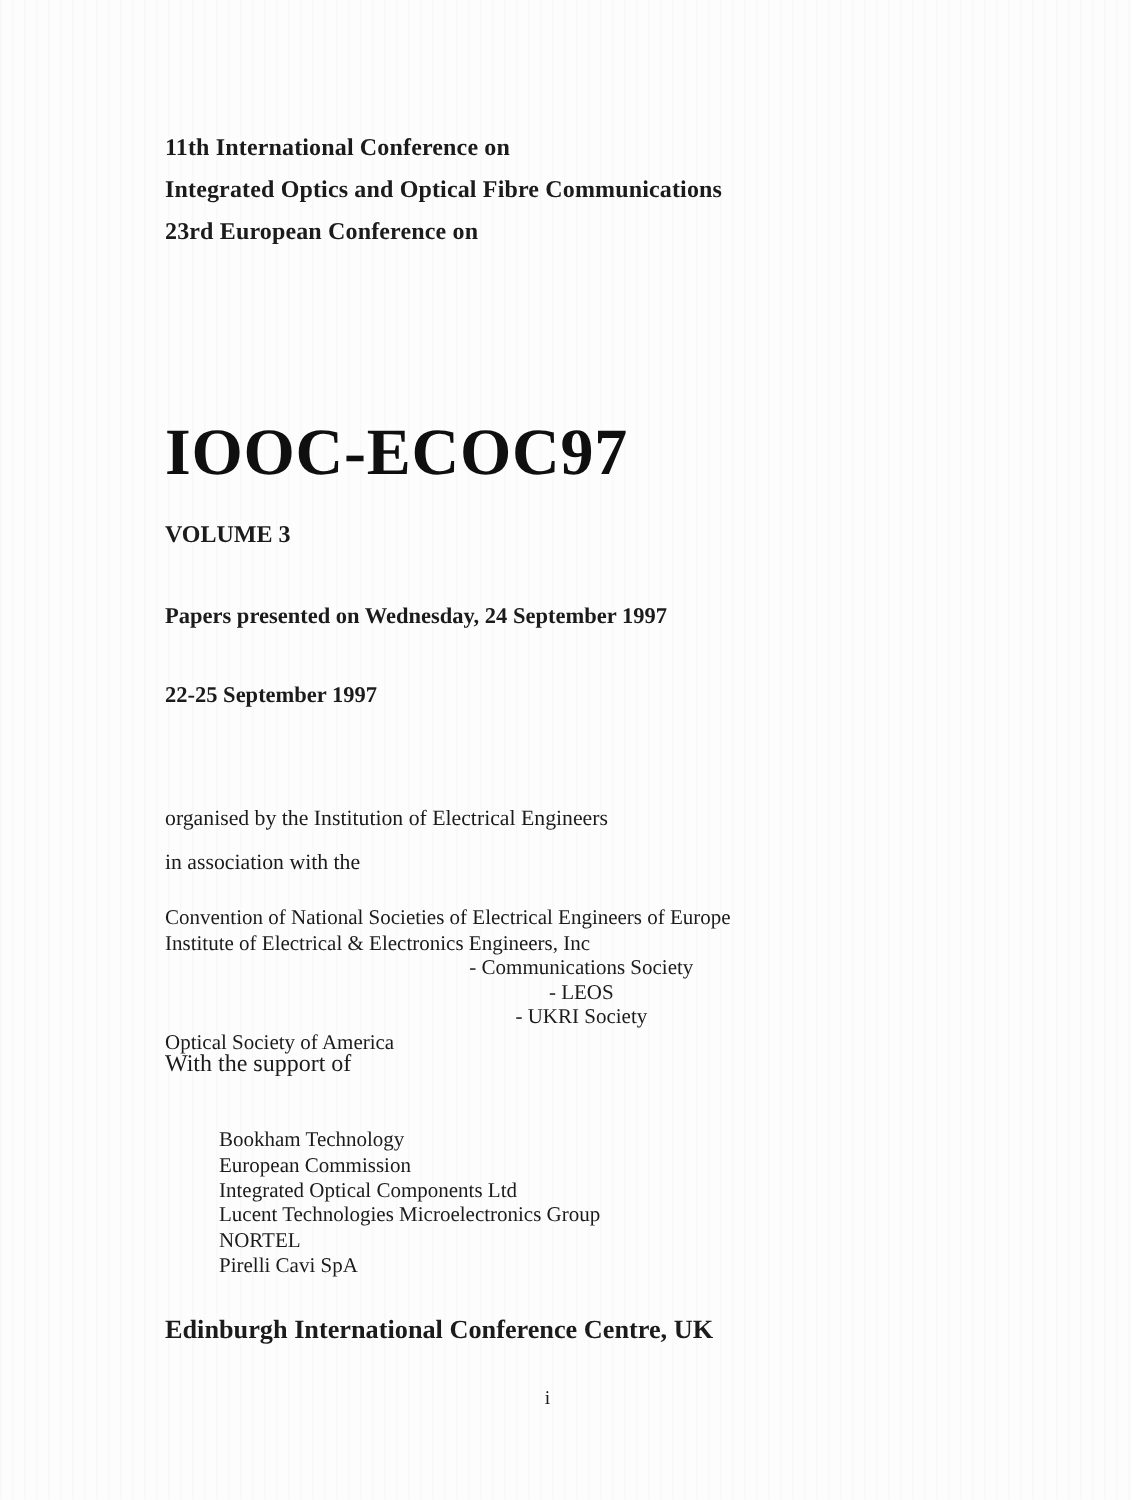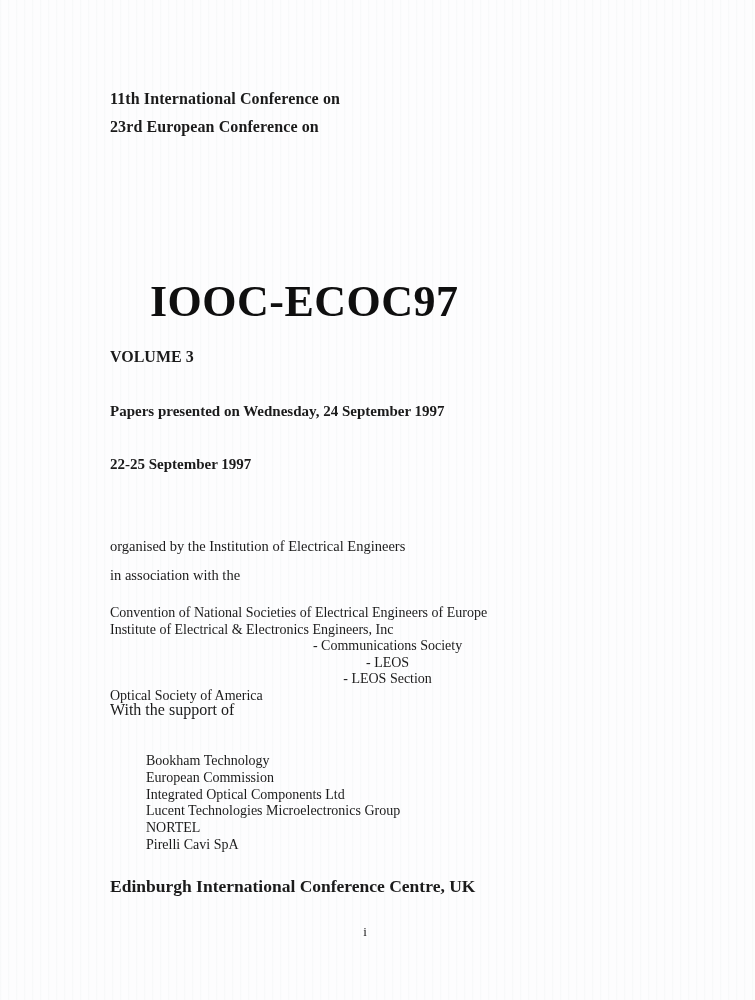--- a/index.html
+++ b/index.html
@@ -33,21 +33,20 @@
     letter-spacing: 0.1px;
     font-family: Liberation Serif, serif;
   }
   .main-title {
     top: 280px;
     font-size: 44px;
     line-height: 44px;
     font-weight: bold;
     letter-spacing: 0.5px;
     color: #0f0f0f;
-    margin-left: 40px;
   }
   .volume {
     top: 348px;
     font-size: 16px;
     font-weight: bold;
   }
   .presented {
     top: 403px;
     font-size: 15px;
     font-weight: bold;
@@ -96,20 +95,21 @@
   }
 </style>
 </head>
 <body>
 
 <div class="page">
 
   <div class="abs conf-header">
 
   <div>11th International Conference on</div>
+      <div>Integrated Optics and Optical Fibre Communications</div>
       <div>23rd European Conference on</div>
     </div>
 
   <div class="abs main-title">IOOC-ECOC97</div>
 
   <div class="abs volume">VOLUME 3</div>
 
   <div class="abs presented">Papers presented on Wednesday, 24 September 1997</div>
 
   <div class="abs dates">22-25 September 1997</div>
@@ -117,21 +117,21 @@
   <div class="abs organiser">organised by the Institution of Electrical Engineers</div>
 
   <div class="abs assoc-intro">in association with the</div>
 
   <div class="abs assoc-list">
 
   <div>Convention of National Societies of Electrical Engineers of Europe</div>
       <div>Institute of Electrical &amp; Electronics Engineers, Inc</div>
       <div class="indented">- Communications Society</div>
       <div class="indented">- LEOS</div>
-      <div class="indented">- LEOS Section</div>
+      <div class="indented">- UKRI Society</div>
       <div>Optical Society of America</div>
     </div>
 
   <div class="abs support-intro">With the support of</div>
 
   <div class="abs sponsor-list">
 
   <div>Bookham Technology</div>
       <div>European Commission</div>
       <div>Integrated Optical Components Ltd</div>

